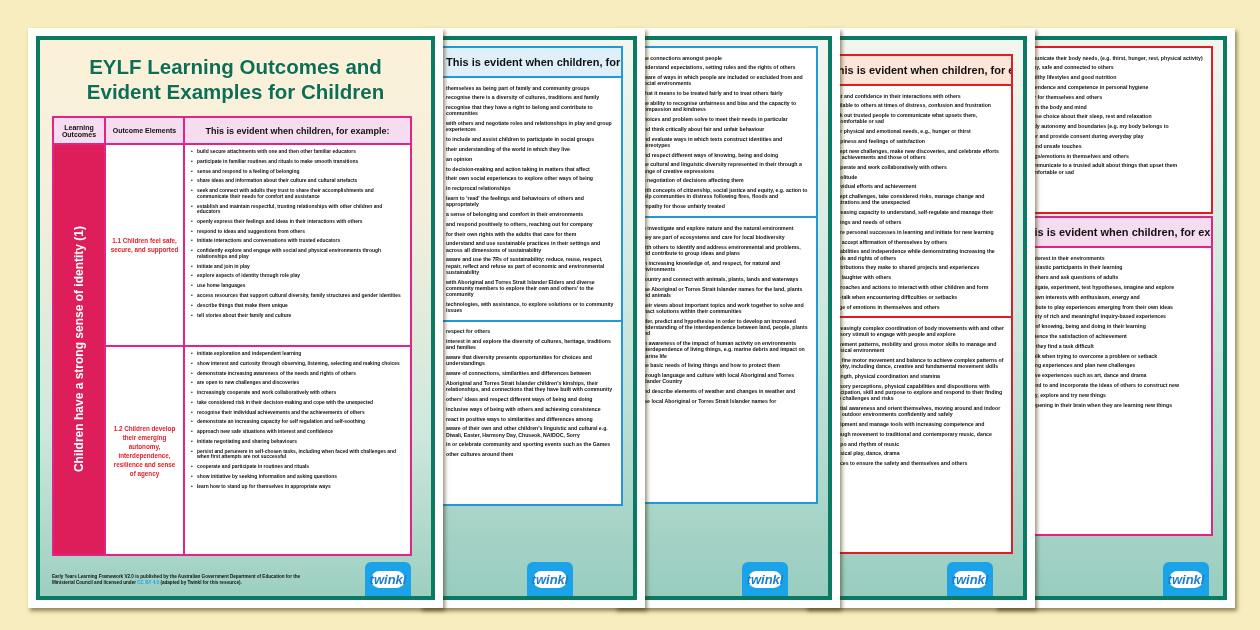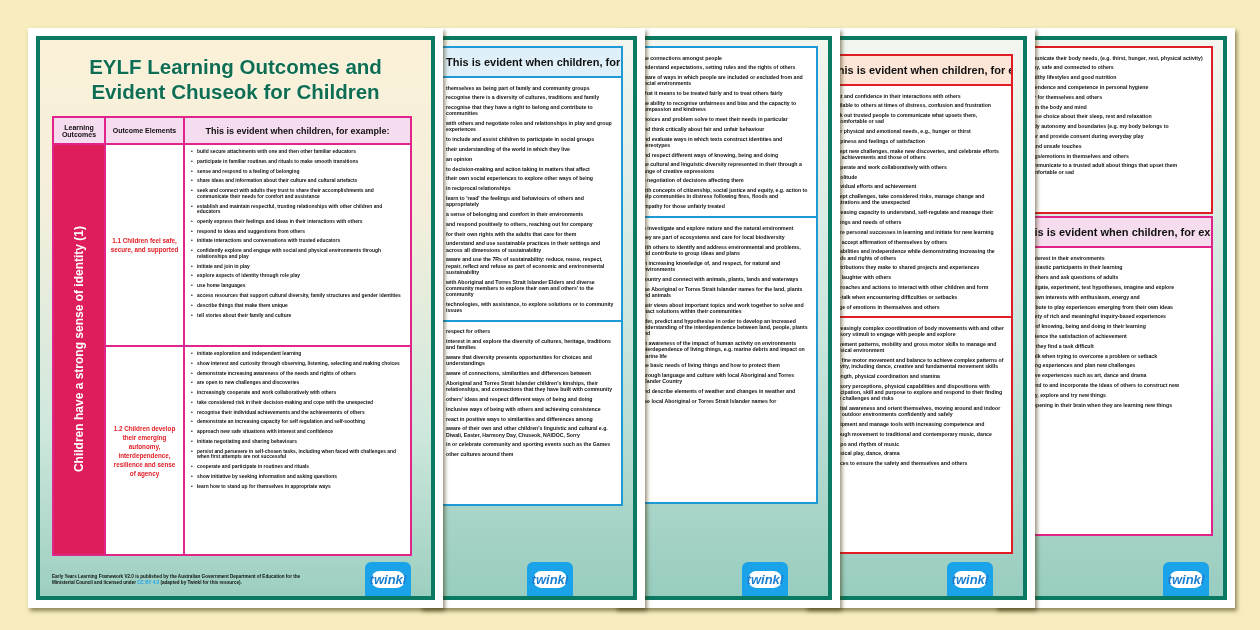--- a/index.html
+++ b/index.html
@@ -286,21 +286,21 @@
     <div class="twinkl" style="right:60px;">
       <div class="cloud">twinkl</div>
     </div>
   </div>
 </div>
 
 <div class="sheet" id="sheet-1">
   <div class="sheet-inner cream">
     <div class="title">
       <div>EYLF Learning Outcomes and</div>
-      <div>Evident Chuseok for Children</div>
+      <div>Evident Examples for Children</div>
     </div>
 
     <div class="eylf-table">
       <div class="th">Learning Outcomes</div>
       <div class="th">Outcome Elements</div>
       <div class="th big">This is evident when children, for example:</div>
 
       <div class="outcome-cell">
         <span>Children have a strong sense of identity (1)</span>
       </div>

